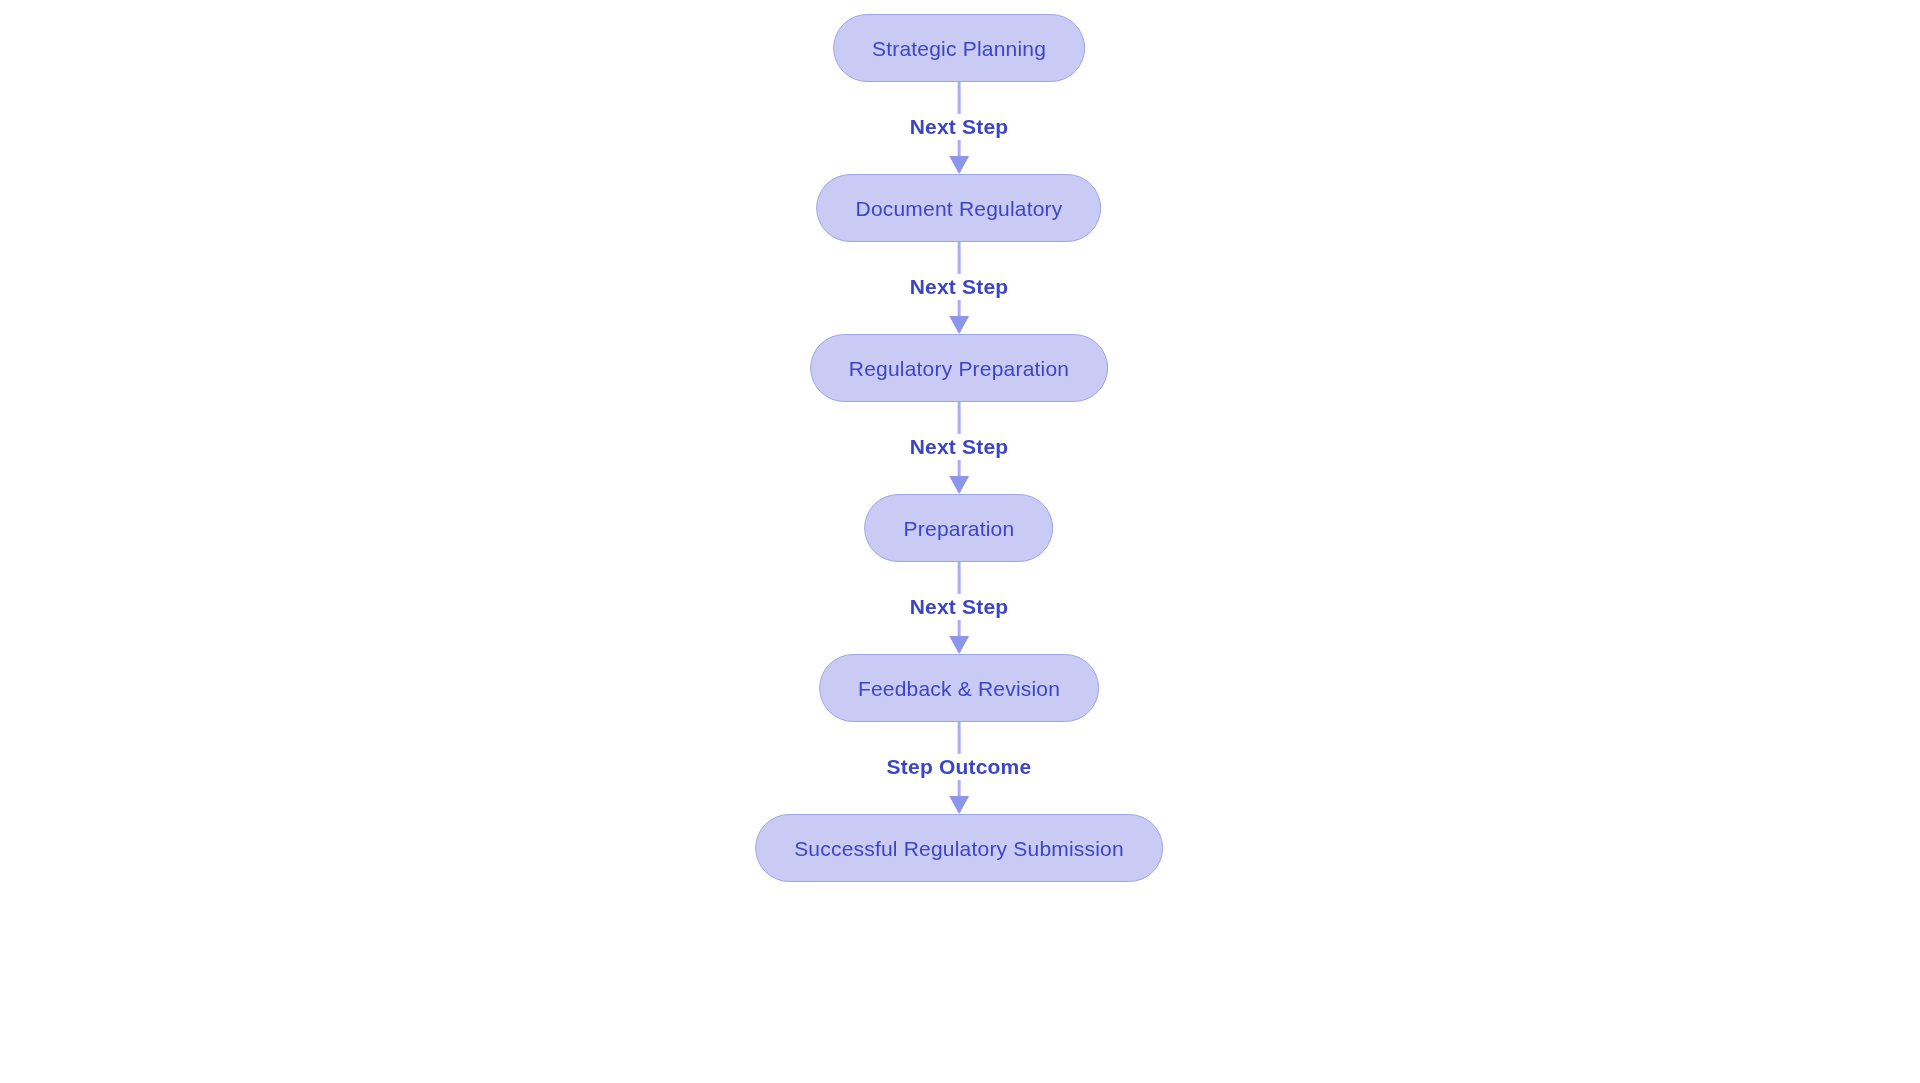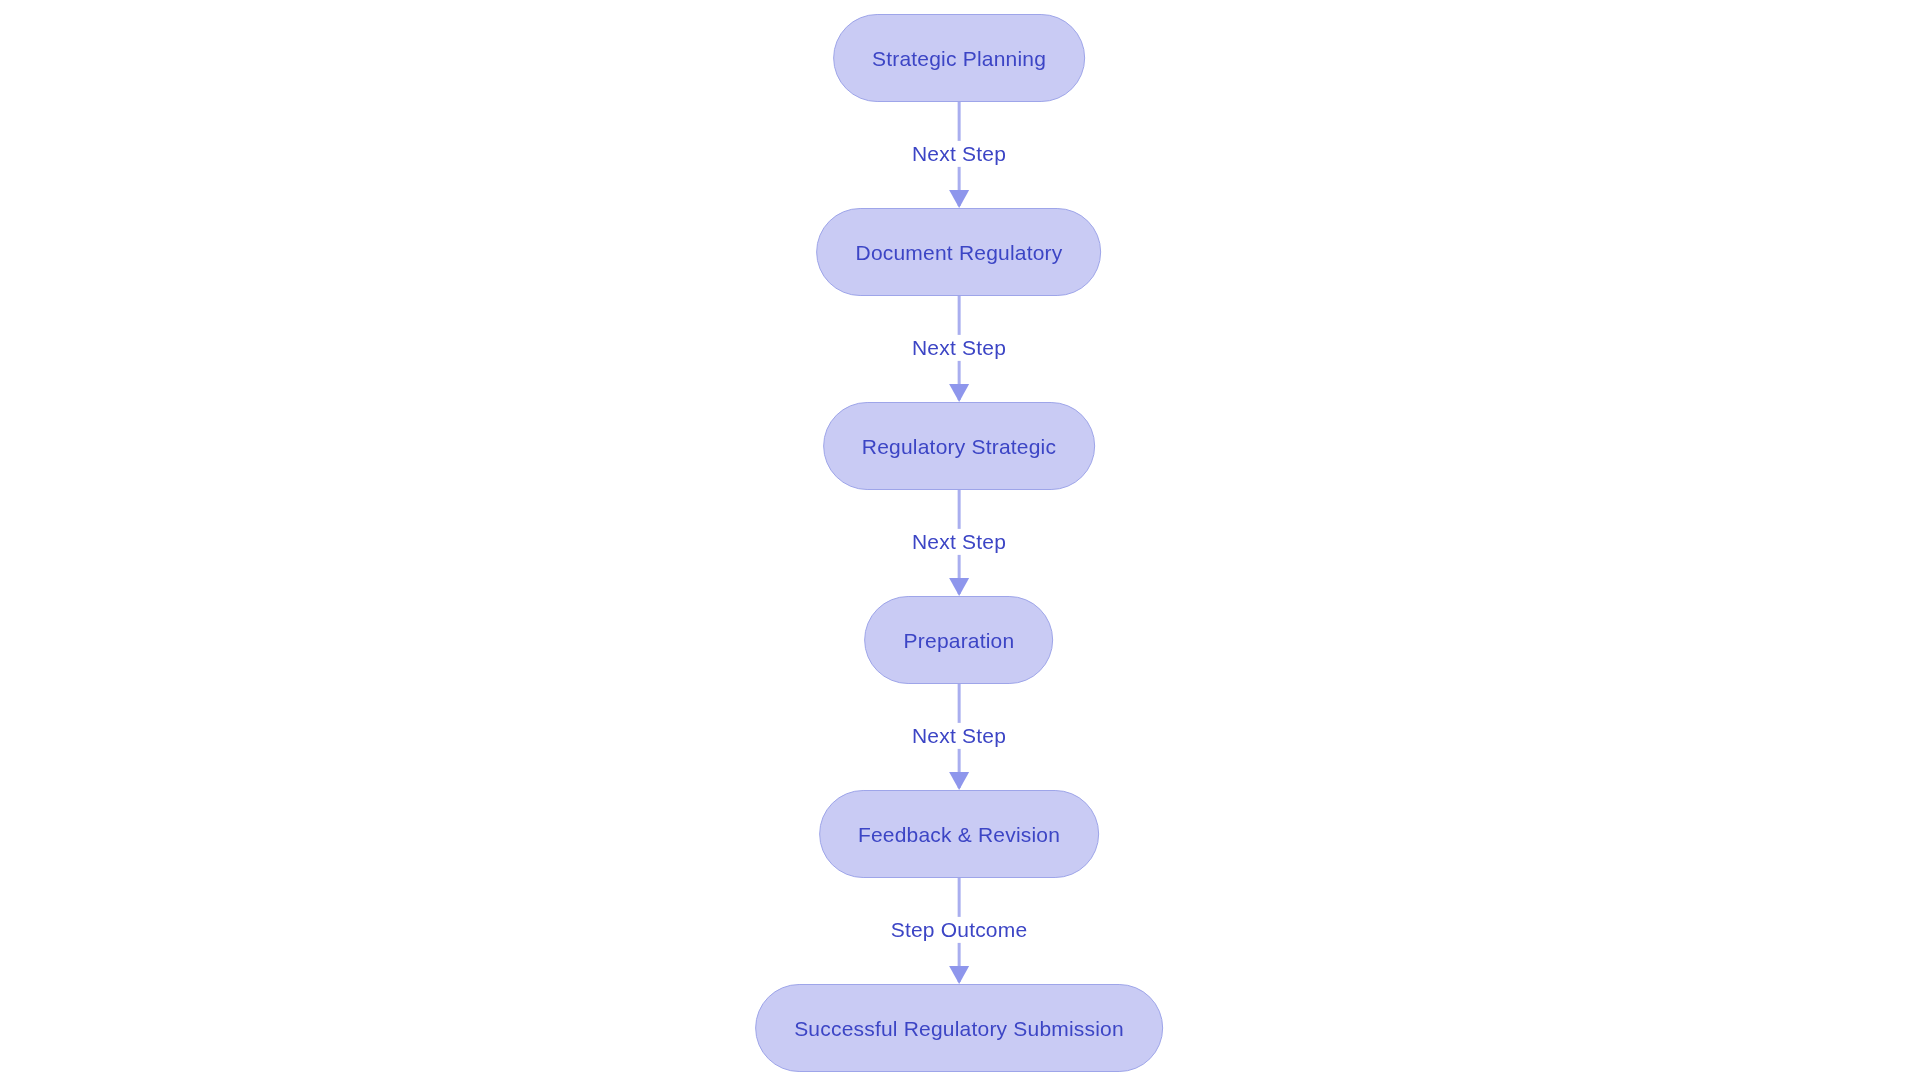--- a/index.html
+++ b/index.html
@@ -29,43 +29,44 @@
   .flow {
     position: absolute;
     left: 959px;
     top: 14px;
     transform: translateX(-50%);
     display: flex;
     flex-direction: column;
     align-items: center;
   }
   .node {
-    height: 88px;
+    height: 68px;
     min-width: 178px;
     padding: 0 38px;
     background: var(--node-fill);
     border: 1.5px solid var(--node-border);
     border-radius: 44px;
     display: flex;
     align-items: center;
     justify-content: center;
     flex: none;
   }
   .node-label {
     font-size: 21px;
     color: var(--node-text);
     white-space: nowrap;
     line-height: 1;
     letter-spacing: 0.2px;
   }
   .connector {
     position: relative;
     width: 200px;
-    height: 106px;
+    height: 92px;
     flex: none;
+    font-weight: bold;
   }
   .edge-line {
     position: absolute;
     left: 50%;
     top: 0;
     bottom: 2px;
     width: 3px;
     transform: translateX(-50%);
     background: var(--edge-line);
   }
@@ -114,21 +115,21 @@
       <span class="node-label">Document Regulatory</span>
     </div>
 
     <div class="connector">
       <div class="edge-line"></div>
       <span class="edge-label">Next Step</span>
       <div class="arrowhead"></div>
     </div>
 
     <div class="node">
-      <span class="node-label">Regulatory Strategic</span>
+      <span class="node-label">Regulatory Preparation</span>
     </div>
 
     <div class="connector">
       <div class="edge-line"></div>
       <span class="edge-label">Next Step</span>
       <div class="arrowhead"></div>
     </div>
 
     <div class="node">
       <span class="node-label">Preparation</span>

